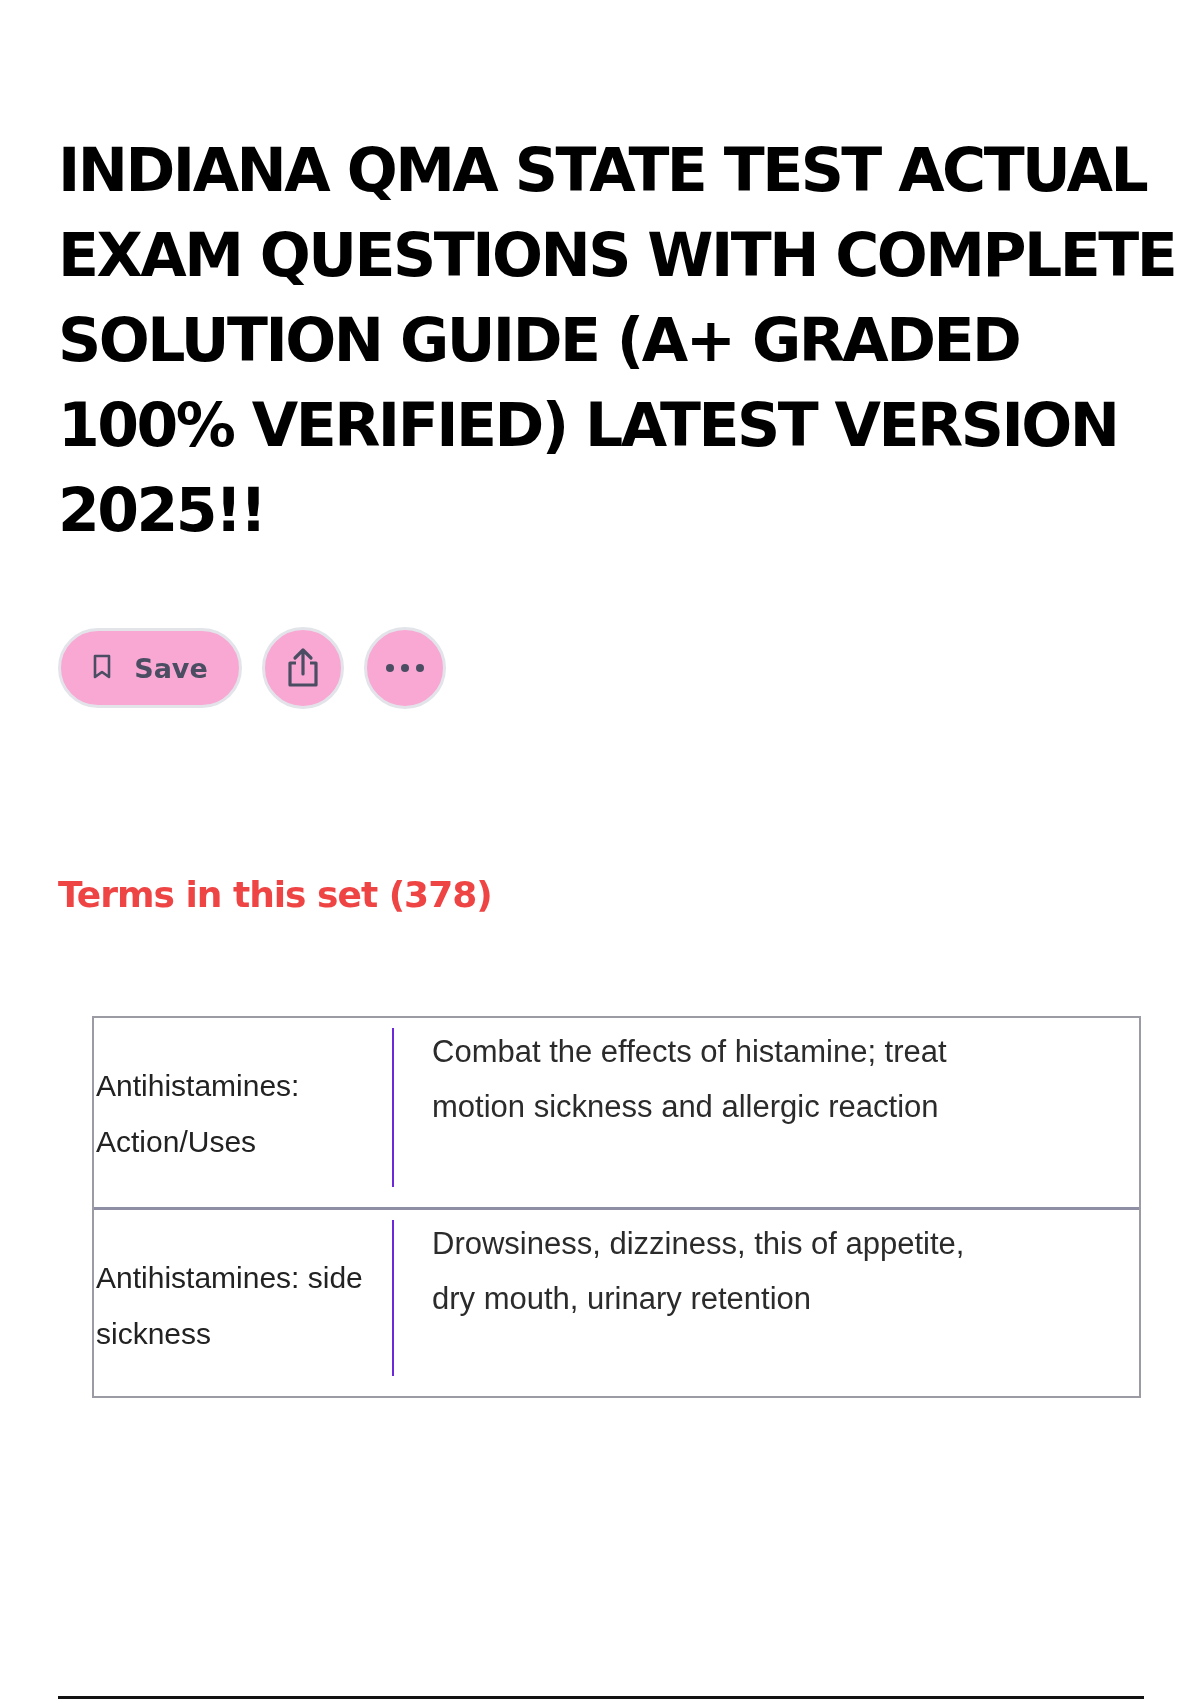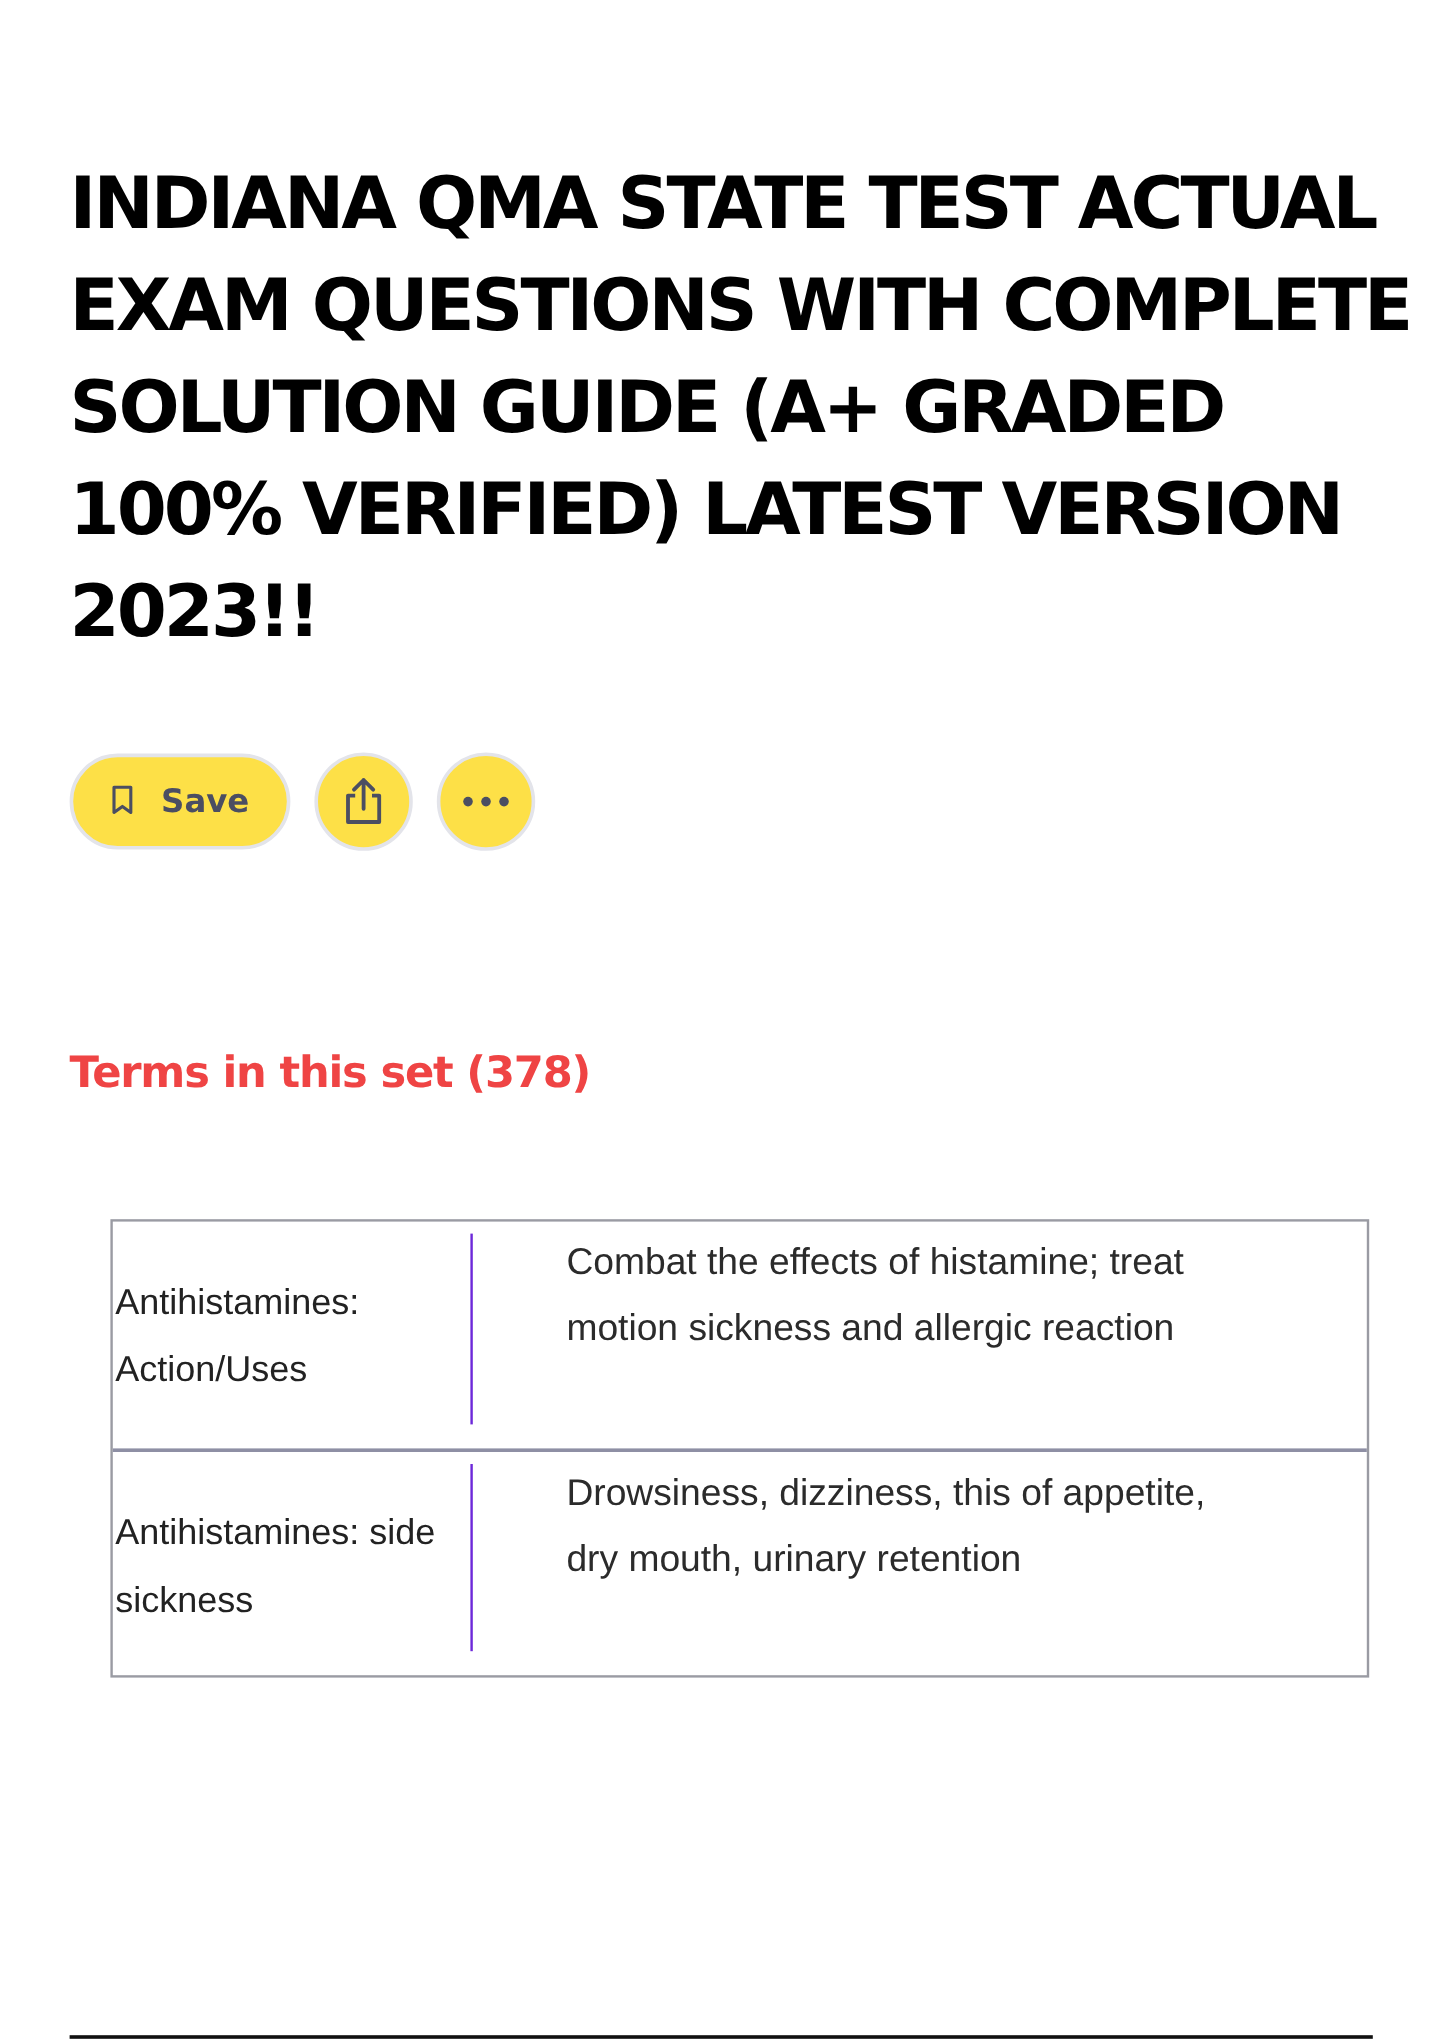--- a/index.html
+++ b/index.html
@@ -2,44 +2,44 @@
 <html><head>
 <meta charset="utf-8">
 <style>
   html, body { margin: 0; padding: 0; background: #ffffff; }
   body { width: 1200px; height: 1700px; position: relative; overflow: hidden;
          font-family: "Liberation Sans", sans-serif; color: #0a092d; }
   .title { position: absolute; left: 58px; top: 128px; width: 1140px; margin: 0;
            font-family: "DejaVu Sans", sans-serif; font-weight: bold; font-size: 60px;
            line-height: 85px; letter-spacing: -2.5px; color: #000; }
   .actions { position: absolute; left: 58px; top: 627px; display: flex; gap: 20px; align-items: center; }
-  .btn { height: 80px; border: 3px solid #e3e4ea; border-radius: 42px; background: #fde047;
+  .btn { height: 80px; border: 3px solid #e3e4ea; border-radius: 42px; background: #f9a8d4;
          box-sizing: border-box; display: flex; align-items: center; justify-content: center; cursor: pointer; }
   .btn-save { width: 184px; gap: 22px; padding: 0 20px; }
   .btn-round { width: 82px; height: 82px; border-radius: 50%; }
   .save-label { font-family: "DejaVu Sans", sans-serif; font-weight: bold; font-size: 27px; color: #4b4e62; }
   .terms-heading { position: absolute; left: 58px; top: 874px; margin: 0;
                    font-family: "DejaVu Sans", sans-serif; font-weight: bold; font-size: 36px;
                    letter-spacing: -1px; color: #ef4444; }
   .terms-table { position: absolute; left: 92px; top: 1016px; width: 1049px;
                  border: 2px solid #9a9ba3; box-sizing: border-box; background: #fff; }
   .row { display: flex; min-height: 189px; box-sizing: border-box; }
   .row + .row { border-top: 3px solid #8e8fa4; }
   .term { width: 300px; box-sizing: border-box; padding: 30px 0 0 2px;
           border-right: 2px solid #6d28d9; margin: 10px 0 20px 0;
           font-size: 30px; line-height: 56px; color: #222; }
-  .def { flex: 1; padding: 6px 0 0 78px; box-sizing: border-box; width: 560px;
+  .def { flex: 1; padding: 6px 0 0 38px; box-sizing: border-box; width: 560px;
          font-size: 31px; line-height: 55px; color: #2b2b2b; }
   .def span { display: block; max-width: 540px; }
   .bottom-rule { position: absolute; left: 58px; top: 1696px; width: 1086px; height: 3px; background: #111; }
 </style>
 </head>
 <body>
 
-<h1 class="title">INDIANA QMA STATE TEST ACTUAL EXAM QUESTIONS WITH COMPLETE SOLUTION GUIDE (A+ GRADED 100% VERIFIED) LATEST VERSION 2023!!</h1>
+<h1 class="title">INDIANA QMA STATE TEST ACTUAL EXAM QUESTIONS WITH COMPLETE SOLUTION GUIDE (A+ GRADED 100% VERIFIED) LATEST VERSION 2025!!</h1>
 
 <div class="actions">
   <button class="btn btn-save">
     <span>
       <svg width="20" height="26" viewBox="0 0 20 26">
           <path d="M3 2h14v21l-7-5-7 5z" fill="none" stroke="#4b4e62" stroke-width="2.6" stroke-linejoin="round"></path>
         </svg>
     </span>
     <span class="save-label">Save</span>
   </button>

